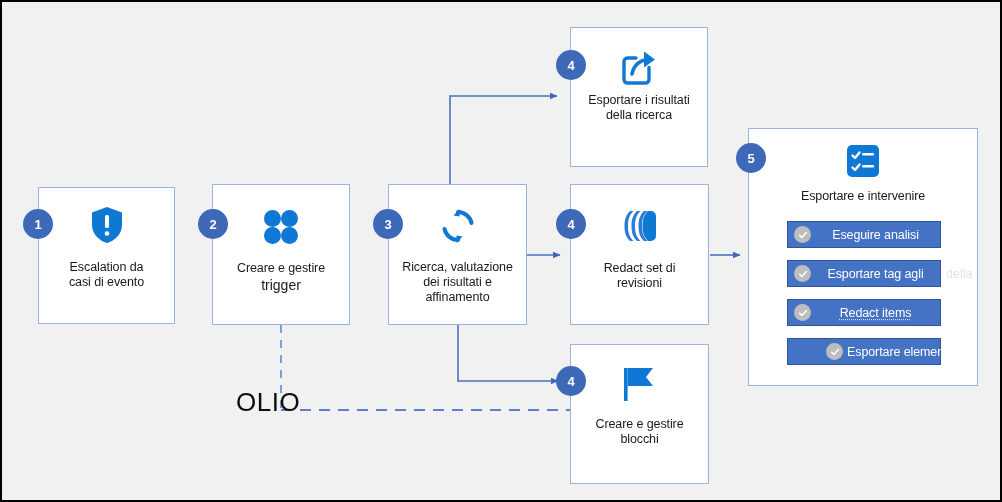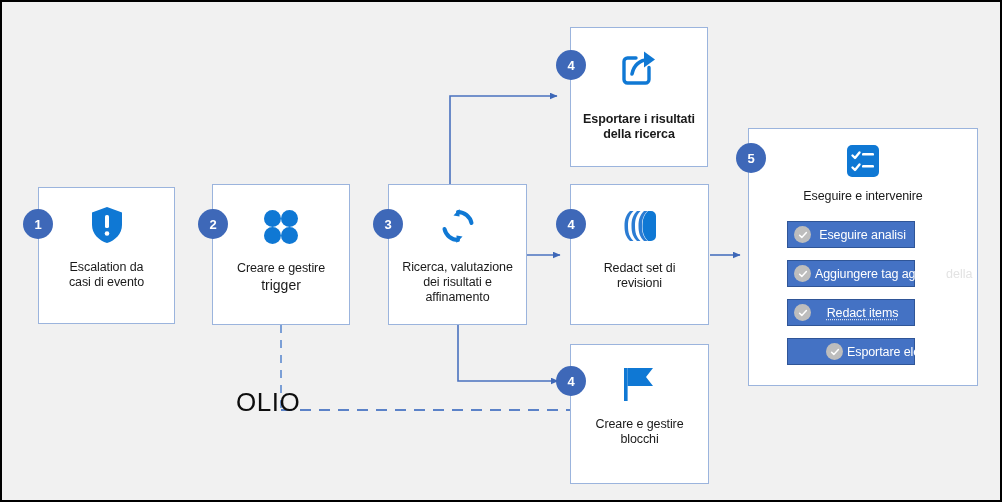--- a/index.html
+++ b/index.html
@@ -99,21 +99,21 @@
     top: 60px;
     left: 0; right: 0;
     text-align: center;
     font-size: 12.5px;
     color: #1a1a1a;
     letter-spacing: -0.1px;
   }
   .action-btn {
     position: absolute;
     left: 38px;
-    width: 128px;
+    width: 154px;
     height: 27px;
     background: #4472c4;
     border: 1px solid #2f5597;
     box-sizing: border-box;
     display: flex;
     align-items: center;
     z-index: 4;
   }
   .action-check {
     flex: 0 0 auto;
@@ -239,21 +239,21 @@
   <div class="card" style="left:568px; top:25px; width:138px; height:140px;">
     <div class="card-inner">
       <div class="card-icon" style="margin-top:18px; height:42px;">
         <svg width="40" height="38" viewBox="0 0 40 38" xmlns="http://www.w3.org/2000/svg">
           <path d="M30 19.5 V31.5 A3.5 3.5 0 0 1 26.5 35 H8.5 A3.5 3.5 0 0 1 5 31.5
                    V13.5 A3.5 3.5 0 0 1 8.5 10 H17" stroke="#0f78d4" stroke-width="3.4" fill="none" stroke-linecap="round"></path>
           <path d="M13 26 C15 16 22 12 30 11.5" stroke="#0f78d4" stroke-width="3.6" fill="none" stroke-linecap="round"></path>
           <path d="M25 3.5 L36 11.5 L25 19.5 Z" fill="#0f78d4"></path>
         </svg>
       </div>
-      <div class="card-label" style="margin-top:24px;font-weight:bold;">Esportare i risultati
+      <div class="card-label" style="margin-top:5px;">Esportare i risultati
 della ricerca</div>
     </div>
   </div>
   <div class="badge" style="left:554px; top:48px;">4</div>
 
   <div class="card" style="left:568px; top:182px; width:139px; height:141px;">
     <div class="card-inner">
       <div class="card-icon" style="margin-top:20px; height:42px;">
         <svg width="42" height="38" viewBox="0 0 42 38" xmlns="http://www.w3.org/2000/svg">
           <path d="M11 4 C7 8 5.5 12 5.5 19 C5.5 26 7 30 11 34 L14.5 34
@@ -290,38 +290,38 @@
     <div class="card-icon" style="position:absolute; left:0; right:0; top:14px; height:36px;">
       <svg width="32" height="32" viewBox="0 0 32 32" xmlns="http://www.w3.org/2000/svg">
         <rect x="0" y="0" width="32" height="32" rx="5" fill="#0f78d4"></rect>
         <path d="M5.5 10.5 L8 13 L12.5 7.5" stroke="#ffffff" stroke-width="2.4" fill="none" stroke-linecap="round" stroke-linejoin="round"></path>
         <rect x="15" y="8" width="12" height="2.6" rx="1.2" fill="#ffffff"></rect>
         <path d="M5.5 22.5 L8 25 L12.5 19.5" stroke="#ffffff" stroke-width="2.4" fill="none" stroke-linecap="round" stroke-linejoin="round"></path>
         <rect x="15" y="20" width="12" height="2.6" rx="1.2" fill="#ffffff"></rect>
       </svg>
     </div>
 
-    <div id="panel5-title">Eseguire e intervenire</div>
+    <div id="panel5-title">Esportare e intervenire</div>
 
     <div class="action-btn" style="top:92px;">
       <span class="action-check">
         <svg width="10" height="10" viewBox="0 0 10 10" xmlns="http://www.w3.org/2000/svg">
           <path d="M1.6 5.2 L3.8 7.4 L8.4 2.6" stroke="#ffffff" stroke-width="1.5" fill="none" stroke-linecap="round" stroke-linejoin="round"></path>
         </svg>
       </span>
       <span class="action-text">Eseguire analisi</span>
     </div>
 
     <div class="action-btn" style="top:131px;">
       <span class="action-check">
         <svg width="10" height="10" viewBox="0 0 10 10" xmlns="http://www.w3.org/2000/svg">
           <path d="M1.6 5.2 L3.8 7.4 L8.4 2.6" stroke="#ffffff" stroke-width="1.5" fill="none" stroke-linecap="round" stroke-linejoin="round"></path>
         </svg>
       </span>
-      <span class="action-text">Aggiungere tag agli</span>
+      <span class="action-text">Esportare tag agli</span>
     </div>
 
     <div class="action-btn" style="top:170px;">
       <span class="action-check">
         <svg width="10" height="10" viewBox="0 0 10 10" xmlns="http://www.w3.org/2000/svg">
           <path d="M1.6 5.2 L3.8 7.4 L8.4 2.6" stroke="#ffffff" stroke-width="1.5" fill="none" stroke-linecap="round" stroke-linejoin="round"></path>
         </svg>
       </span>
       <span class="action-text underlined">Redact items</span>
     </div>

